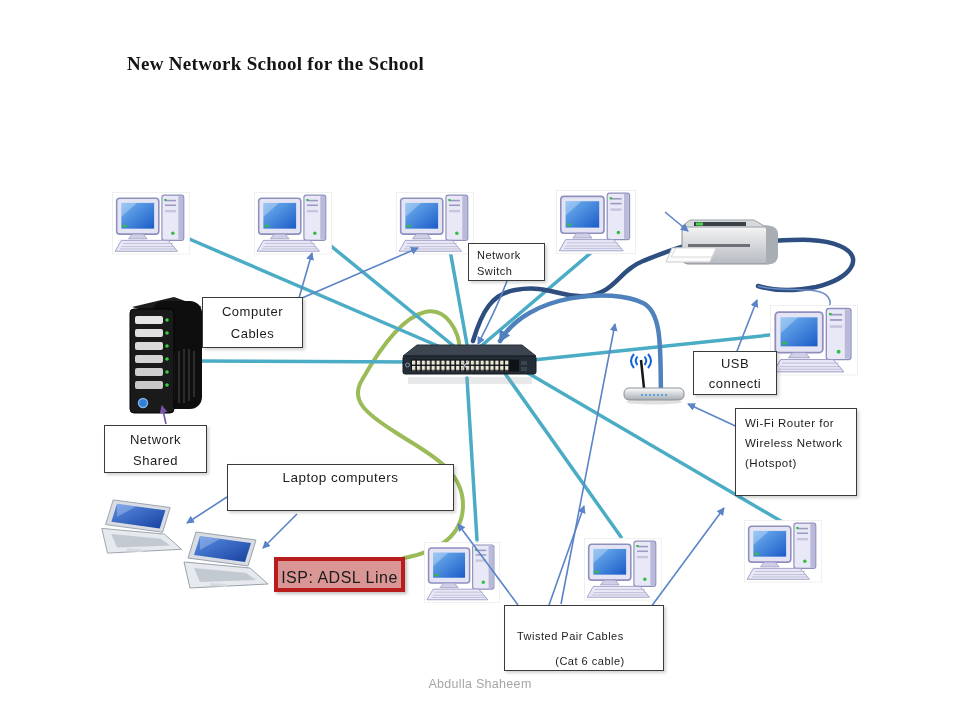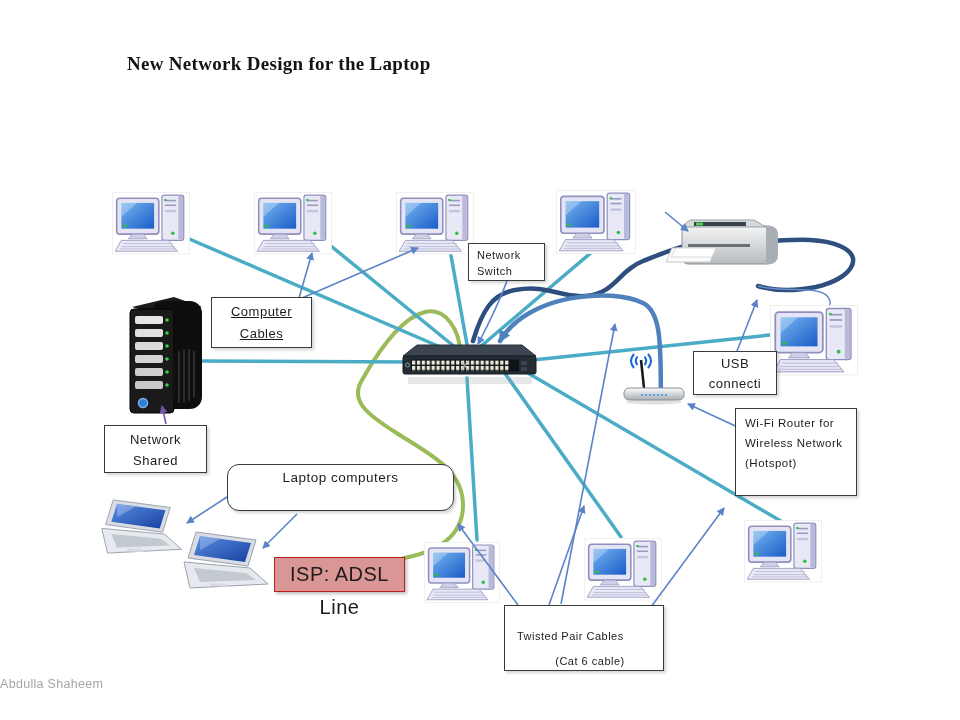--- a/index.html
+++ b/index.html
@@ -5,32 +5,32 @@
   html,body{margin:0;padding:0;background:#fff;}
   #slide{position:relative;width:960px;height:720px;background:#ffffff;overflow:hidden;
          font-family:"Liberation Sans",sans-serif;}
   #slide svg{position:absolute;left:0;top:0;}
   .title{position:absolute;left:127px;top:53px;font-family:"Liberation Serif",serif;
          font-weight:bold;font-size:19px;color:#141414;letter-spacing:.3px;}
   .lbl{position:absolute;background:#ffffff;border:1px solid #3a3a3a;color:#1c1c1c;
        box-shadow:2px 2px 3px rgba(0,0,0,.18);letter-spacing:.5px;box-sizing:border-box;}
   .lbl span{display:block;}
   .center{text-align:center;}
-  .cs{left:211px;top:297px;width:101px;height:51px;font-size:13px;line-height:22px;padding-top:3px;text-decoration:underline;}
+  .cs{left:202px;top:297px;width:101px;height:51px;font-size:13px;line-height:22px;padding-top:3px;}
   .nsw{left:468px;top:243px;width:77px;height:38px;font-size:11px;line-height:16px;padding:3px 0 0 8px;}
   .spr{left:649px;top:176px;width:126px;height:36px;font-size:11px;line-height:15px;padding:3px 0 0 9px;}
   .usb{left:693px;top:351px;width:84px;height:44px;font-size:13px;line-height:20px;padding-top:2px;}
   .wrt{left:735px;top:408px;width:122px;height:88px;font-size:11.5px;line-height:20px;padding:4px 0 0 9px;}
   .nsv{left:104px;top:425px;width:103px;height:48px;font-size:13px;line-height:21px;padding-top:3px;}
-  .lap{left:227px;top:464px;width:227px;height:47px;font-size:13.5px;line-height:22px;padding-top:2px;border-radius:12px;}
-  .isp{left:274px;top:557px;width:131px;height:35px;font-size:20px;line-height:33px;
-       background:#d99694;border:1px solid #b91c1c;box-shadow:2px 2px 3px rgba(0,0,0,.25);}
+  .lap{left:227px;top:464px;width:227px;height:47px;font-size:13.5px;line-height:22px;padding-top:2px;}
+  .isp{left:274px;top:557px;width:131px;height:35px;font-size:16px;line-height:33px;
+       background:#d99694;border:4px solid #b91c1c;box-shadow:2px 2px 3px rgba(0,0,0,.25);}
   .twp{left:504px;top:605px;width:160px;height:66px;font-size:11px;padding:24px 0 0 12px;}
   .twp span+span{margin-top:13px;text-align:center;}
-  .footer{position:absolute;left:0;top:677px;width:960px;text-align:left;
+  .footer{position:absolute;left:0;top:677px;width:960px;text-align:center;
           font-size:12.5px;color:#a6a6a6;letter-spacing:.3px;}
 </style>
 </head>
 <body>
 
 <div id="slide">
 
 <svg width="960" height="720" viewBox="0 0 960 720">
   <defs>
     <linearGradient id="scr" x1="0" y1="0" x2="1" y2="1">
@@ -208,21 +208,21 @@
     <path marker-end="url(#arr-b)" d="M227,497 L187,523"></path>
     <path marker-end="url(#arr-b)" d="M297,514 L263,548"></path>
     <path marker-end="url(#arr-b)" d="M518,605 L458,524"></path>
     <path marker-end="url(#arr-b)" d="M549,605 L584,506"></path>
     <path marker-end="url(#arr-b)" d="M648,611 L724,508"></path>
     <path marker-end="url(#arr-b)" d="M561,604 L615,324"></path>
     <path stroke="#7a52a8" marker-end="url(#arr-p)" d="M166,424 L162,406"></path>
   </g>
 </svg>
 
-<div class="title">New Network Design for the Laptop</div>
+<div class="title">New Network School for the School</div>
 
 <div class="lbl cs center">
   <span>Computer</span>
   <span>Cables</span>
 </div>
 
 <div class="lbl nsw">
   <span>Network</span>
   <span>Switch</span>
 </div>

